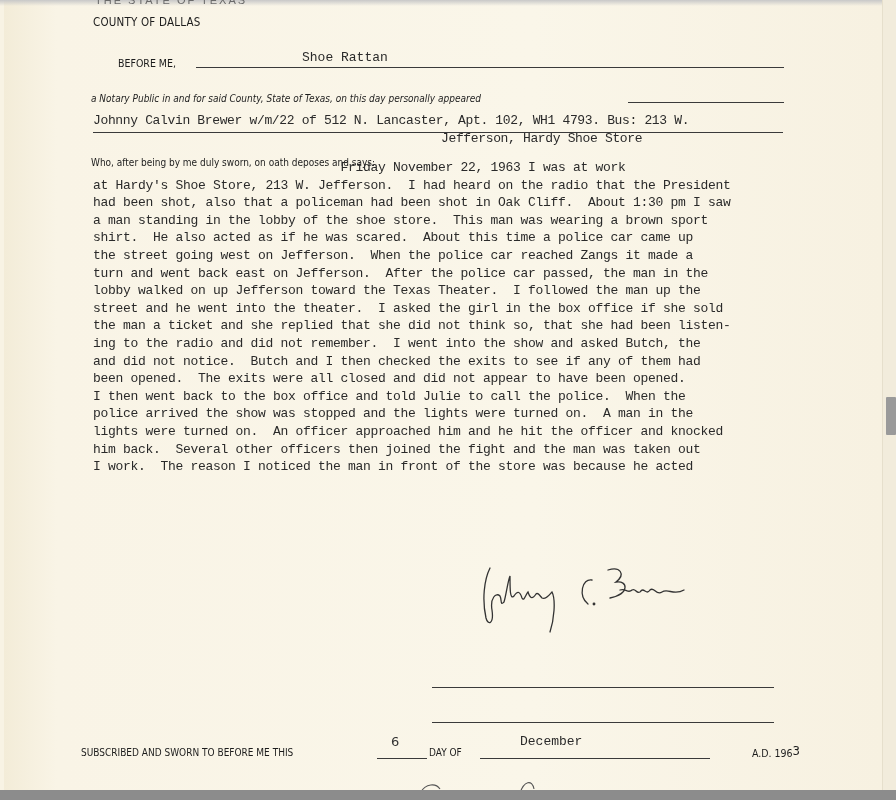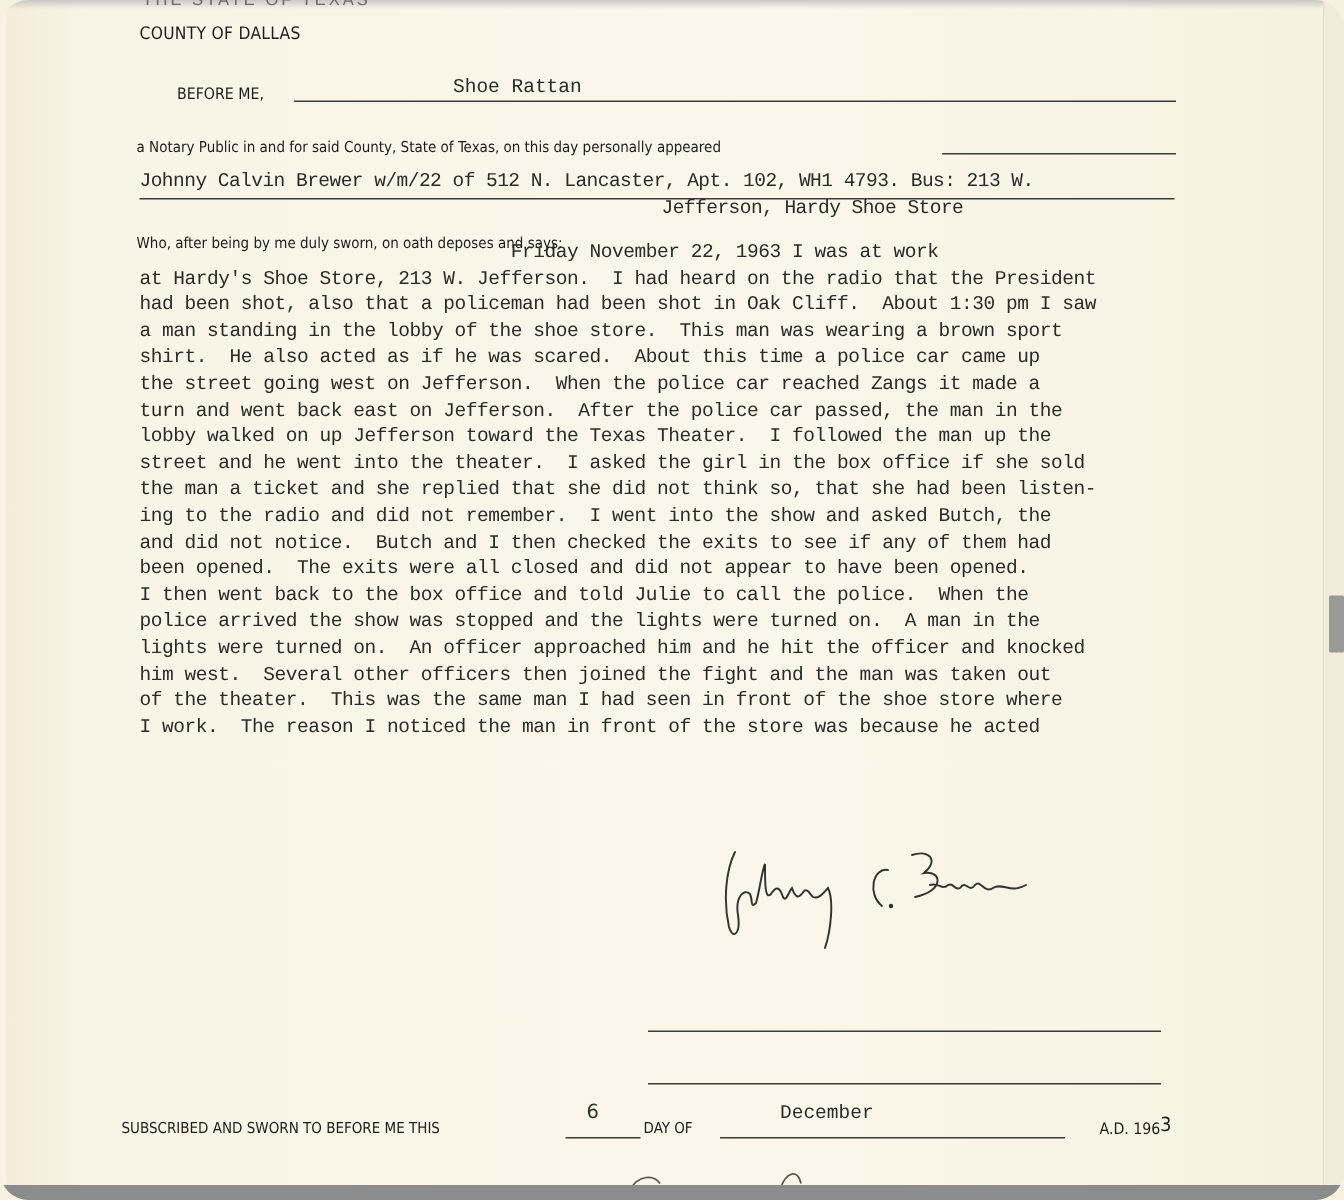--- a/index.html
+++ b/index.html
@@ -9,21 +9,20 @@
       height: 800px;
       overflow: hidden;
       background: #f7f1e2;
     }
     .viewer {
       position: relative;
       width: 896px;
       height: 800px;
       background: #f8f3e4;
       overflow: hidden;
-      border-radius: 19px;
     }
     .top-shadow {
       position: absolute;
       left: 0; top: 0; width: 896px; height: 6px;
       background: linear-gradient(#c8c8c8, rgba(200,200,200,0));
     }
     .top-cutoff {
       position: absolute;
       left: 95px; top: -6px;
       font-family: "Liberation Sans", sans-serif;
@@ -68,21 +67,21 @@
     }
     .rule {
       position: absolute;
       height: 1px;
       background: #3a3a3a;
     }
     .county { left: 93px; top: 15px; font-size: 11.5px; letter-spacing: 0.2px; }
     .before-me { left: 118px; top: 57px; font-size: 10.5px; }
     .notary-name { left: 302px; top: 50px; font-size: 13px; }
     .notary-line { left: 196px; top: 67px; width: 588px; }
-    .notary-text { left: 91px; top: 93px; font-size: 10px; }
+    .notary-text { left: 91px; top: 93px; font-size: 10px; font-style: italic; }
     .appeared-line { left: 628px; top: 102px; width: 156px; }
     .affiant-line1 { left: 93px; top: 113px; font-size: 13px; letter-spacing: -0.35px; }
     .affiant-rule { left: 93px; top: 132px; width: 690px; }
     .affiant-line2 { left: 441px; top: 131px; font-size: 13px; letter-spacing: -0.35px; }
     .deposes { left: 91px; top: 157px; font-size: 10px; }
     .body-text {
       position: absolute;
       left: 93px; top: 159px;
       width: 780px;
       font-family: "Liberation Mono", monospace;
@@ -94,21 +93,21 @@
     .body-text .line { display: block; white-space: pre; height: 17.6px; }
     .sig-svg { position: absolute; left: 470px; top: 560px; }
     .sig-line1 { left: 432px; top: 687px; width: 342px; }
     .sig-line2 { left: 432px; top: 722px; width: 342px; }
     .subscribed { left: 81px; top: 747px; font-size: 10px; }
     .day-num { left: 391px; top: 734px; font-family: "DejaVu Sans", sans-serif; font-size: 13px; color: #333; }
     .day-line { left: 377px; top: 758px; width: 50px; }
     .day-of { left: 429px; top: 747px; font-size: 10px; }
     .month { left: 520px; top: 734px; font-size: 13px; }
     .month-line { left: 480px; top: 758px; width: 230px; }
-    .ad { left: 733px; top: 745px; font-size: 10.5px; text-align: right; }
+    .ad { left: 752px; top: 745px; font-size: 10.5px; text-align: right; }
     .witness-scribble { position: absolute; left: 400px; top: 775px; }
   </style>
 </head>
 <body>
 
 <div class="viewer">
   <div class="page"></div>
   <div class="top-shadow"></div>
   <div class="top-cutoff">THE STATE OF TEXAS</div>
 
@@ -137,22 +136,21 @@
     <span class="line">turn and went back east on Jefferson.  After the police car passed, the man in the</span>
     <span class="line">lobby walked on up Jefferson toward the Texas Theater.  I followed the man up the</span>
     <span class="line">street and he went into the theater.  I asked the girl in the box office if she sold</span>
     <span class="line">the man a ticket and she replied that she did not think so, that she had been listen-</span>
     <span class="line">ing to the radio and did not remember.  I went into the show and asked Butch, the</span>
     <span class="line">and did not notice.  Butch and I then checked the exits to see if any of them had</span>
     <span class="line">been opened.  The exits were all closed and did not appear to have been opened.</span>
     <span class="line">I then went back to the box office and told Julie to call the police.  When the</span>
     <span class="line">police arrived the show was stopped and the lights were turned on.  A man in the</span>
     <span class="line">lights were turned on.  An officer approached him and he hit the officer and knocked</span>
-    <span class="line">him west.  Several other officers then joined the fight and the man was taken out</span>
-    <span class="line">of the theater.  This was the same man I had seen in front of the shoe store where</span>
+    <span class="line">him back.  Several other officers then joined the fight and the man was taken out</span>
     <span class="line">I work.  The reason I noticed the man in front of the store was because he acted</span>
   </div>
 
   <svg class="sig-svg" width="280" height="85" viewBox="0 0 280 85">
     <g fill="none" stroke="#333" stroke-width="1.3" stroke-linecap="round">
       <path d="M20 8 C14 20, 12 40, 16 58 C18 66, 24 64, 22 50 C20 38, 26 32, 30 36 C32 40, 30 46, 34 42 C36 36, 38 20, 40 16 C40 30, 40 40, 44 36 C48 30, 50 32, 52 38 C54 42, 56 34, 58 32 C60 38, 62 40, 66 34 C68 32, 70 36, 72 38 C76 40, 80 34, 82 32 C86 40, 84 60, 80 72"></path>
       <path d="M122 20 C112 18, 108 36, 118 44"></path>
       <circle cx="124" cy="44" r="0.8" fill="#333"></circle>
       <path d="M138 10 C150 6, 156 14, 146 22 C158 20, 160 34, 140 38"></path>
       <path d="M150 30 C156 28, 158 34, 162 30 C166 28, 166 34, 170 32 C174 26, 176 36, 180 30 C184 26, 186 36, 192 32 C198 28, 204 36, 214 30"></path>

